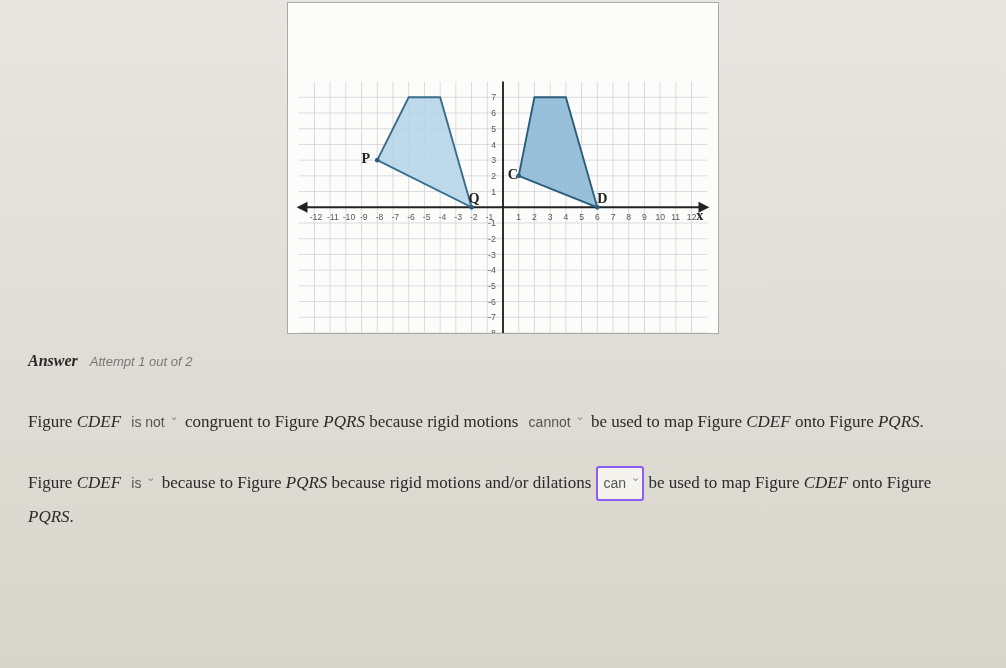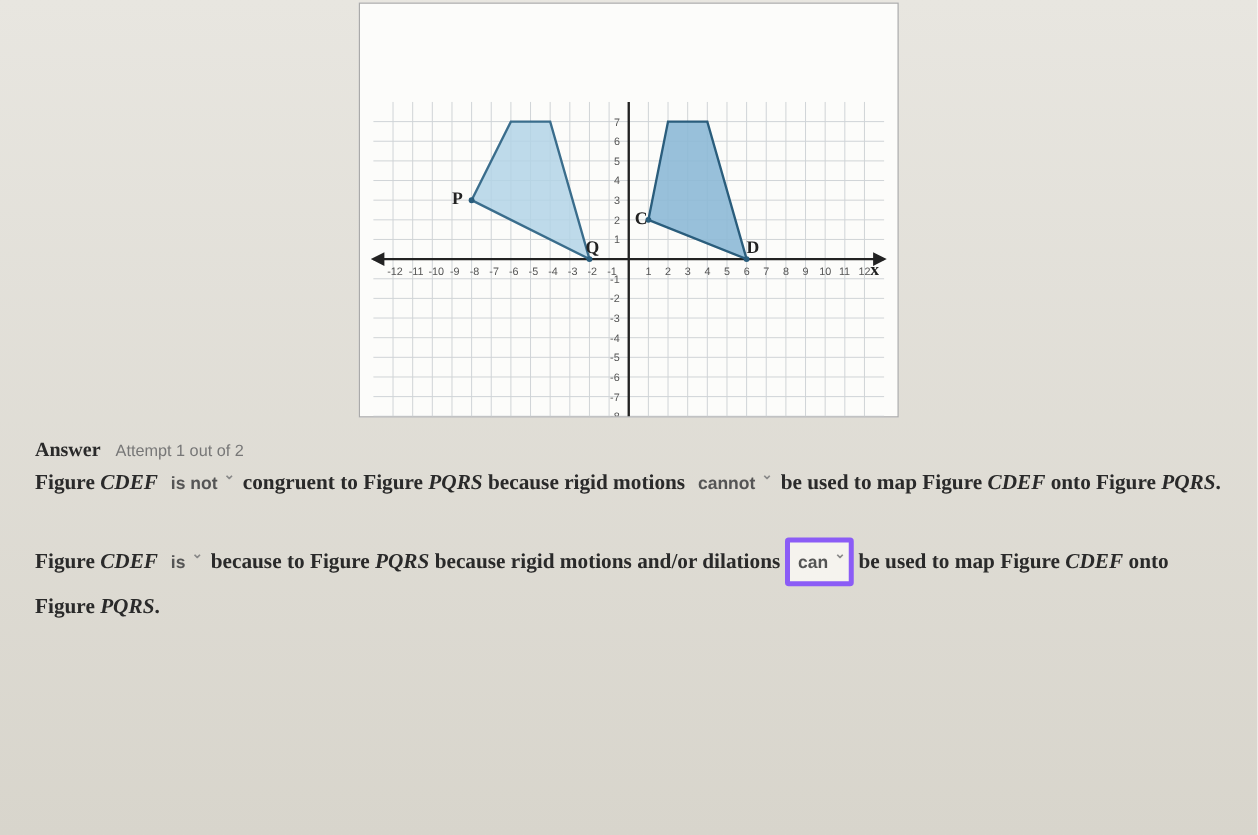--- a/index.html
+++ b/index.html
@@ -22,49 +22,50 @@
       width: 430px;
       height: 330px;
       background: #fcfcfa;
       border: 1px solid #aaa;
     }
     .content {
       padding: 18px 28px 0 28px;
     }
     .answer-line {
       font-size: 16px;
+      margin-bottom: 36px;
+      font-style: italic;
     }
     .answer-line strong {
       font-weight: bold;
     }
     .attempt {
       font-family: Arial, sans-serif;
       font-size: 13px;
       color: #777;
       margin-left: 8px;
     }
     .para {
       font-size: 17px;
       line-height: 1.9;
       margin-bottom: 28px;
-      font-weight: bold;
     }
     .italic { font-style: italic; }
     .dropdown {
       display: inline-block;
       font-family: Arial, sans-serif;
       font-size: 14px;
       color: #555;
       padding: 2px 16px 2px 6px;
       position: relative;
       cursor: pointer;
       border-radius: 3px;
     }
     .dropdown.boxed {
-      border: 4px solid #8b5cf6;
+      border: 2px solid #8b5cf6;
       background: #f5f3ee;
     }
     .dropdown::after {
       content: "⌄";
       position: absolute;
       right: 2px;
       top: -1px;
       font-size: 11px;
       color: #888;
     }

